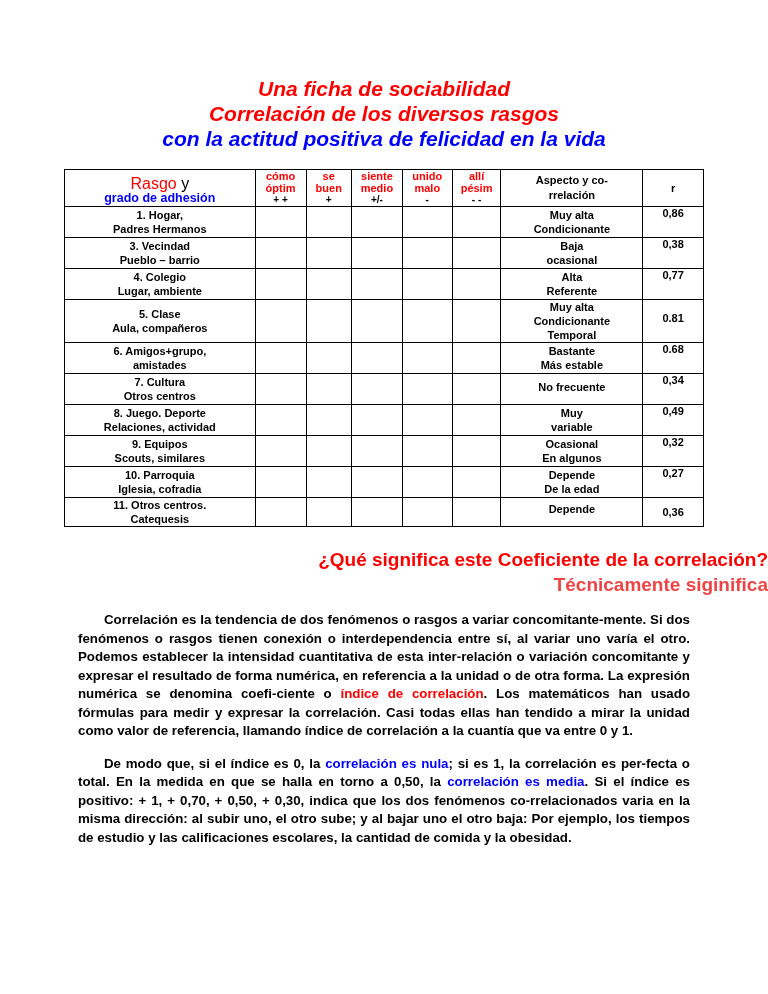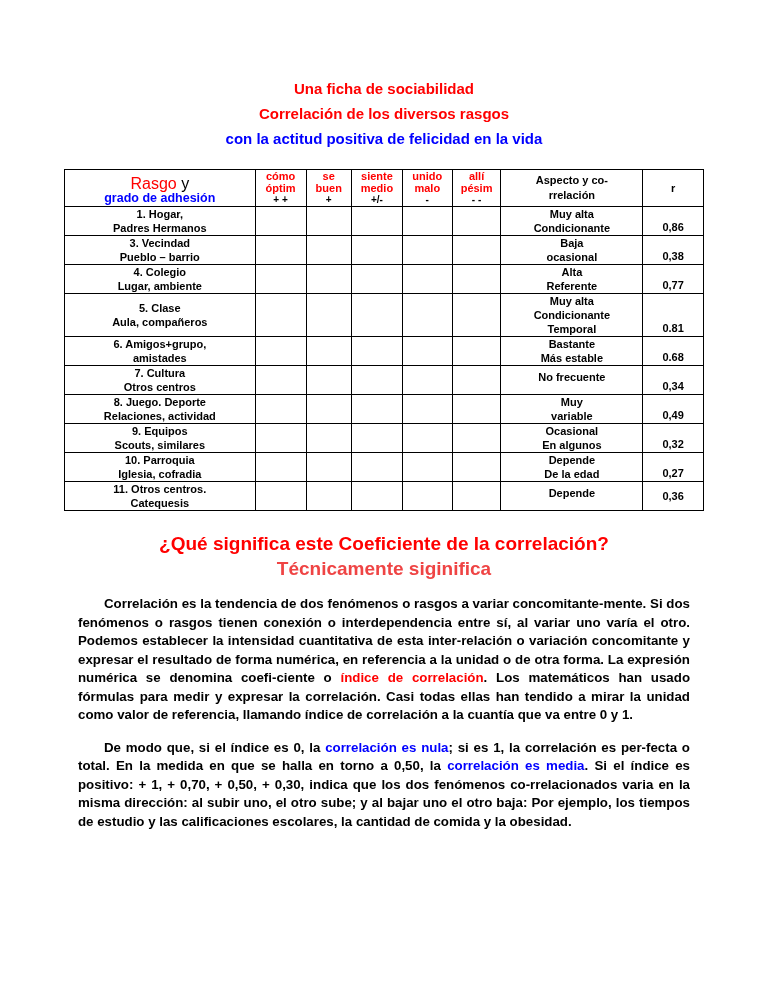--- a/index.html
+++ b/index.html
@@ -19,23 +19,24 @@
     width: 768px;
     height: 994px;
     padding: 0;
     box-sizing: border-box;
   }
   .title-block {
     text-align: center;
     margin-top: 76px;
   }
   .title-line {
-    font-size: 15px;
+    font-size: 21px;
     font-weight: bold;
     line-height: 25px;
+    font-style: italic;
   }
   .title-red { color: #ff0000; }
   .title-blue { color: #0000ff; }
 
   table.matrix {
     border-collapse: collapse;
     margin: 18px auto 0 auto;
     width: 640px;
     table-layout: fixed;
   }
@@ -91,24 +92,24 @@
     font-size: 11.5px;
     line-height: 14px;
     padding: 2px 3px;
   }
   td.aspect-cell.bottomish { vertical-align: bottom; padding-bottom: 10px; }
   td.r-cell {
     text-align: center;
     font-weight: bold;
     font-size: 11.5px;
   }
-  td.r-cell.bottomish { vertical-align: bottom; padding-bottom: 2px; }
+  td.r-cell.bottomish { vertical-align: bottom; padding-bottom: 18px; }
 
   .sub-title {
-    text-align: center;
+    text-align: right;
     margin-top: 20px;
   }
   .sub-title .l1 {
     color: #ff0000;
     font-weight: bold;
     font-size: 19px;
     line-height: 25px;
   }
   .sub-title .l2 {
     color: #ef4444;

